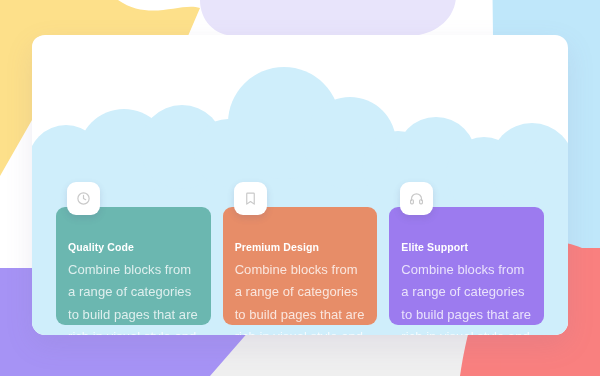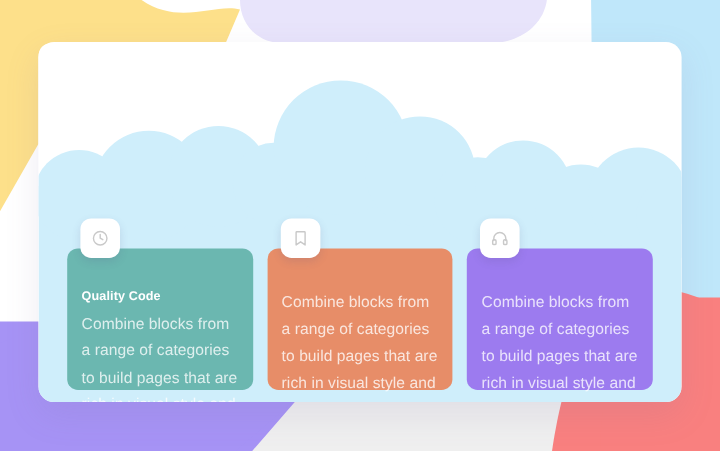--- a/index.html
+++ b/index.html
@@ -131,28 +131,30 @@
       <div class="card-title">Quality Code</div>
       <div class="card-desc">Combine blocks from a range of categories to build pages that are rich in visual style and interactivity.</div>
     </div>
 
     <div class="card coral">
       <div class="icon-tile">
         <svg width="15" height="15" viewBox="0 0 24 24" fill="none" stroke="#c9c9c9" stroke-width="1.9" stroke-linecap="round" stroke-linejoin="round">
           <path d="M7 3.5h10a1 1 0 0 1 1 1V21l-6-4.2L6 21V4.5a1 1 0 0 1 1-1z"></path>
         </svg>
       </div>
+      <div class="card-title">Premium Design</div>
       <div class="card-desc">Combine blocks from a range of categories to build pages that are rich in visual style and interactivity.</div>
     </div>
 
     <div class="card purple">
       <div class="icon-tile">
         <svg width="15" height="15" viewBox="0 0 24 24" fill="none" stroke="#c9c9c9" stroke-width="1.9" stroke-linecap="round" stroke-linejoin="round">
           <path d="M4 15v-2.5a8 8 0 0 1 16 0V15"></path>
           <rect x="2.5" y="14" width="4.5" height="6.5" rx="1.6"></rect>
           <rect x="17" y="14" width="4.5" height="6.5" rx="1.6"></rect>
         </svg>
       </div>
+      <div class="card-title">Elite Support</div>
       <div class="card-desc">Combine blocks from a range of categories to build pages that are rich in visual style and interactivity.</div>
     </div>
 
   </div>
 </div>
 
 </body></html>

